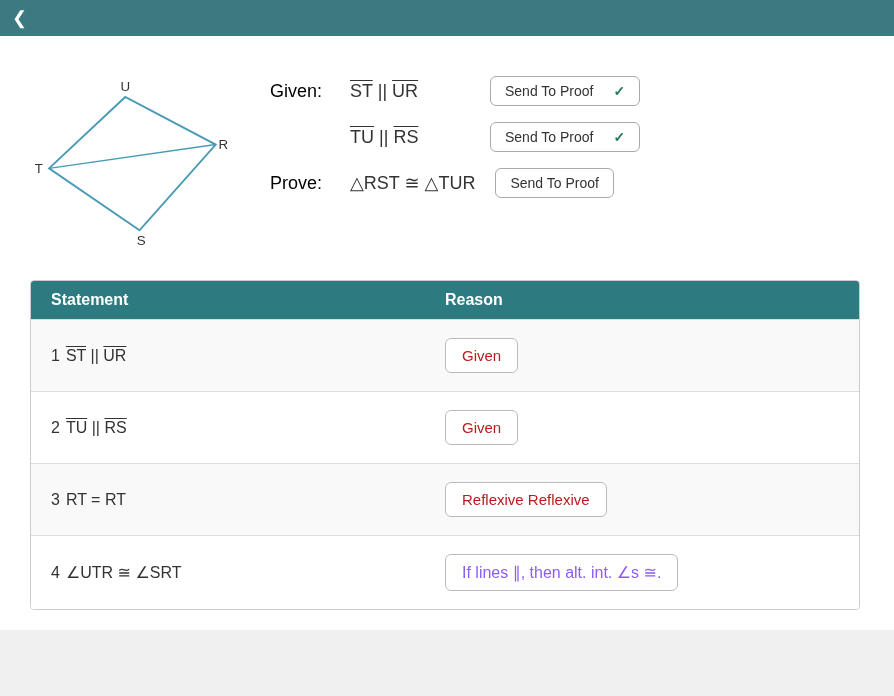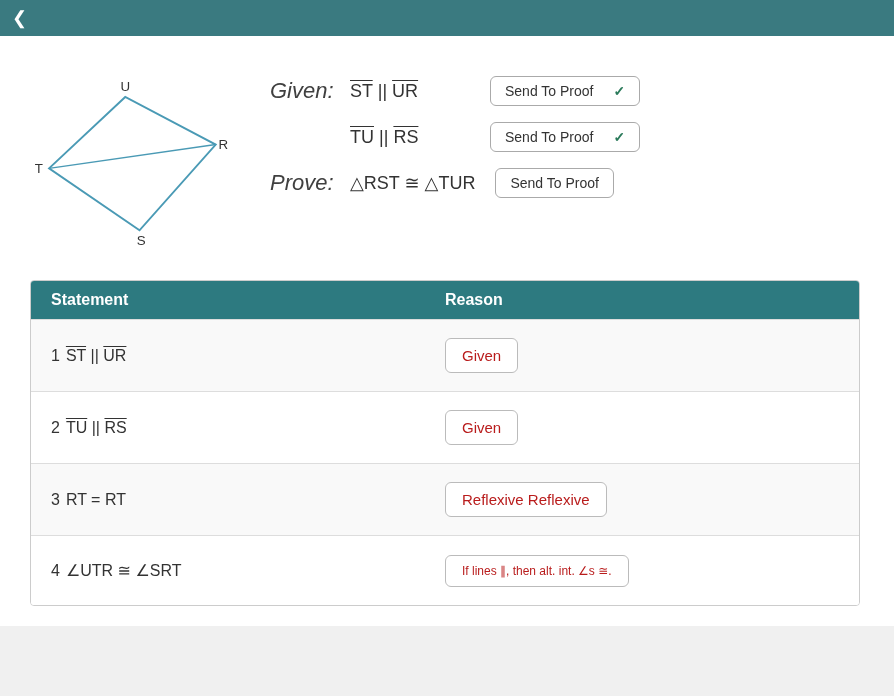--- a/index.html
+++ b/index.html
@@ -49,25 +49,24 @@
       padding-left: 20px;
     }
 
     .given-row {
       display: flex;
       align-items: center;
       margin-bottom: 16px;
     }
 
     .given-label {
-      font-size: 22px;
-      color: #404040;
+      font-size: 18px;
+      color: #000000;
       margin-right: 10px;
       min-width: 70px;
-      font-style: italic;
     }
 
     .math-text {
       font-size: 18px;
       color: #333;
       margin-right: 20px;
       min-width: 120px;
     }
 
     .overline {
@@ -155,22 +154,22 @@
     .reason-box {
       background: white;
       border: 1.5px solid #bbb;
       border-radius: 6px;
       padding: 8px 16px;
       font-size: 15px;
       color: #b91c1c;
     }
 
     .if-lines-text {
-      font-size: 12px;
-      color: #b91c1c;
+      font-size: 16px;
+      color: #8b5cf6;
     }
 
     
     .diagram-svg {
       width: 200px;
       height: 180px;
     }
   </style>
 </head>
 <body>

